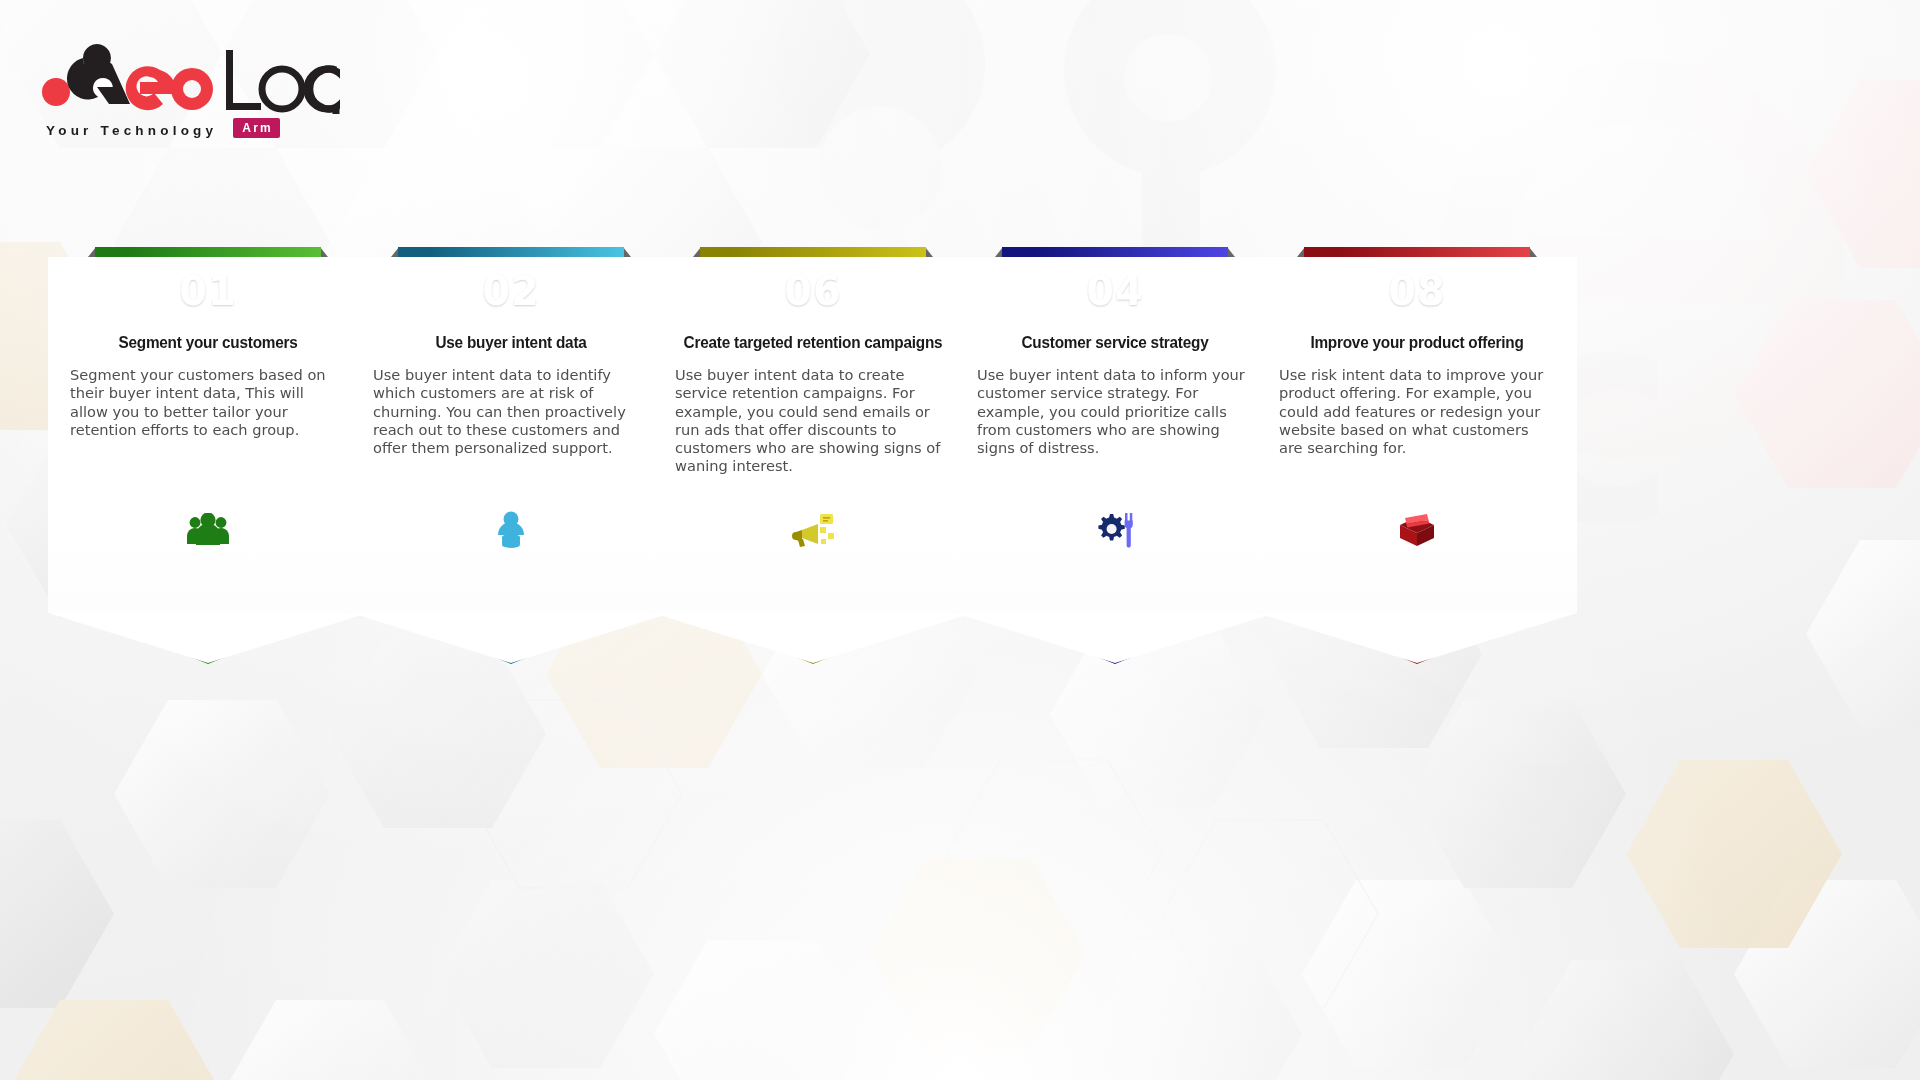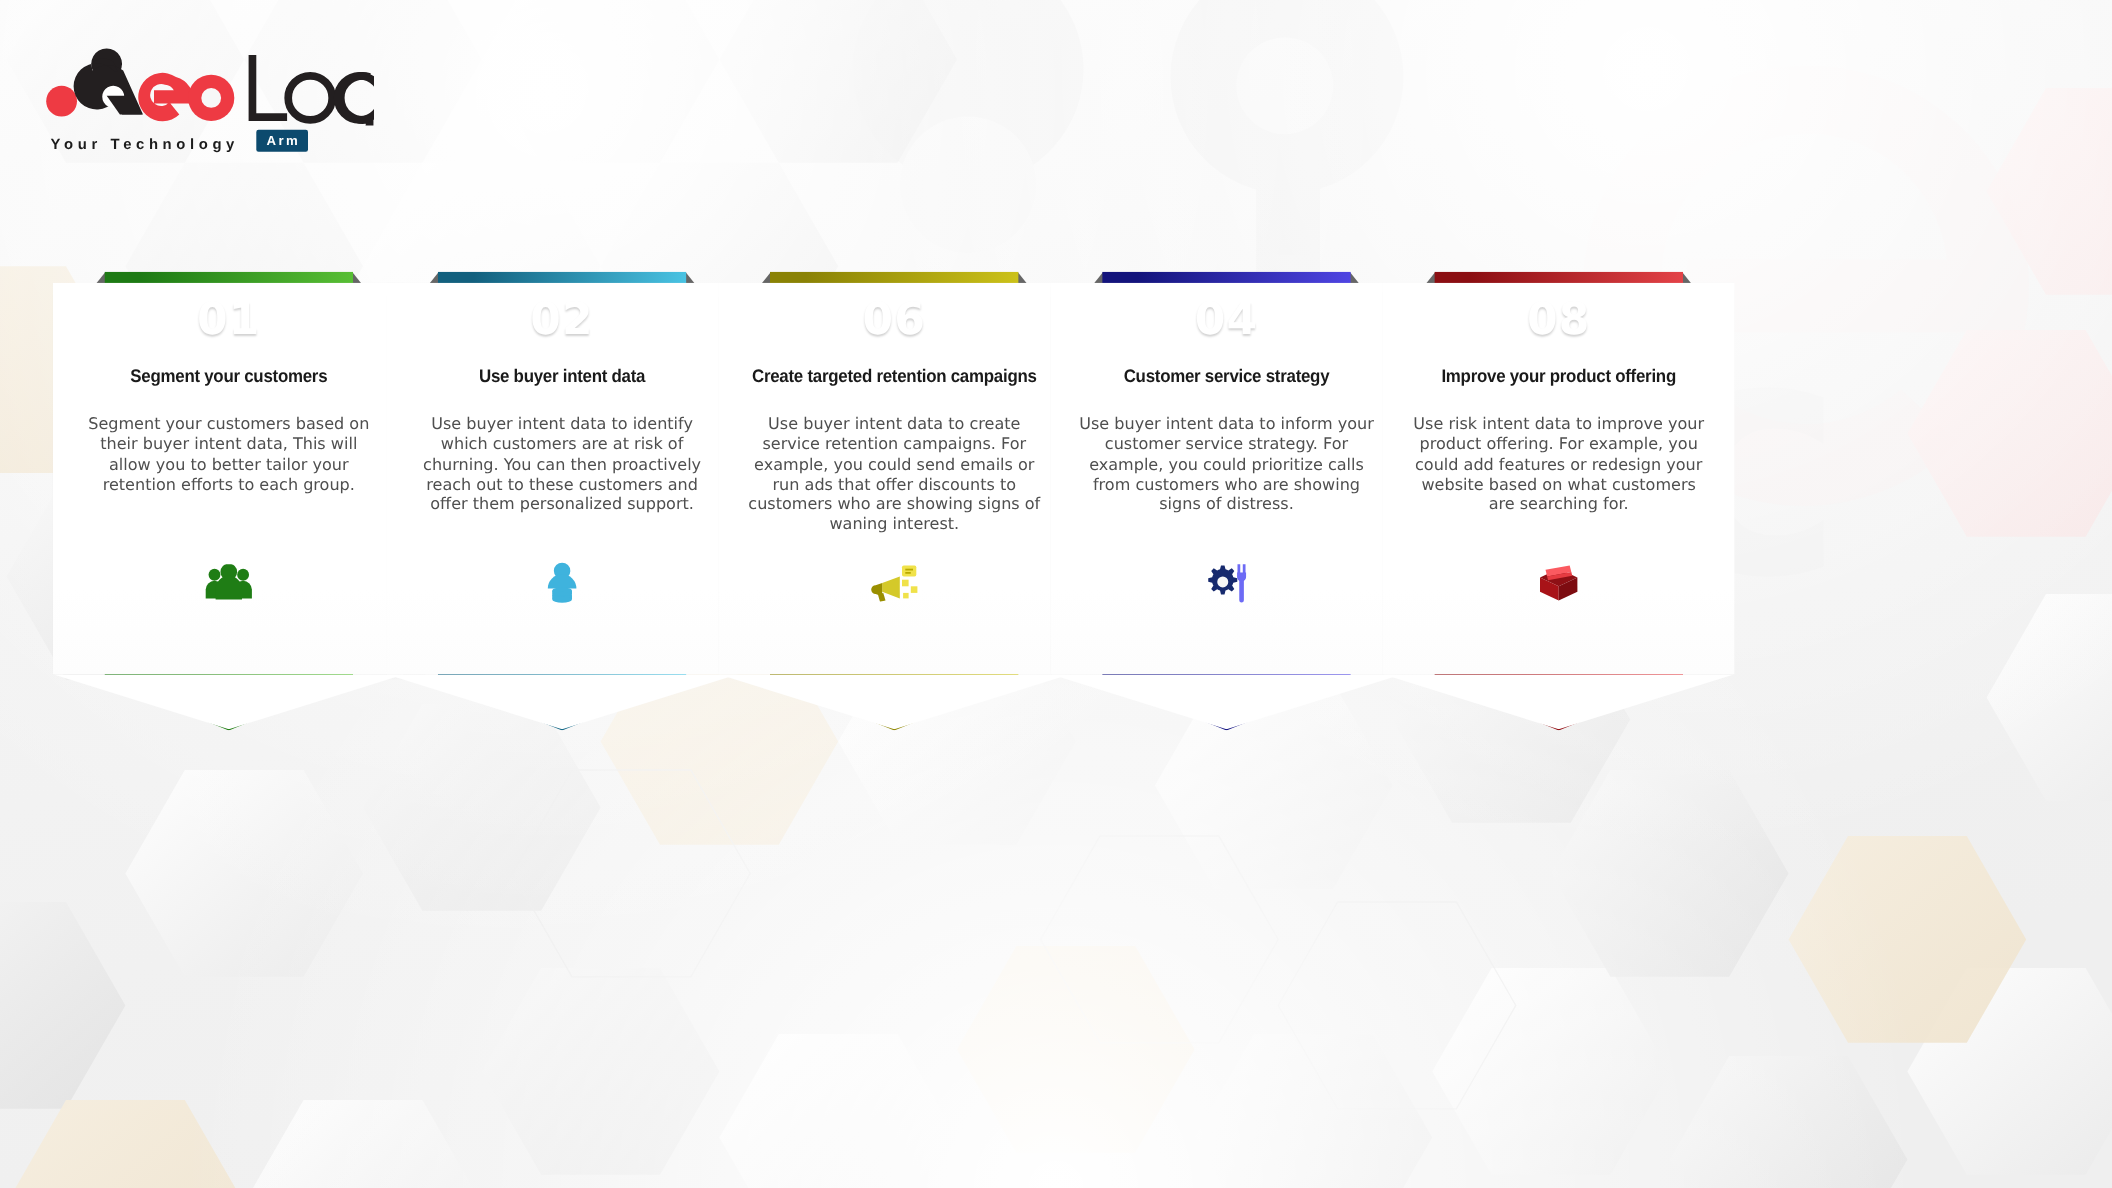--- a/index.html
+++ b/index.html
@@ -37,21 +37,21 @@
     position:absolute; left:6px; top:84px;
     display:flex; align-items:flex-end; gap:16px;
   }
   #logo-tagline .tag-text {
     font-family:"Liberation Sans", sans-serif;
     font-size:13.5px; font-weight:700;
     letter-spacing:4.2px; color:#1c1c1c;
     white-space:nowrap;
   }
   #logo-tagline .tag-badge {
-    background:#0c4a6e; color:#fff;
+    background:#be185d; color:#fff;
     font-family:"Liberation Sans", sans-serif;
     font-size:12px; font-weight:700; letter-spacing:2.2px;
     padding:3px 7px 3px 9px;
     border-radius:2px;
   }
 
   
   #cards {
     position:absolute;
     left:0; top:238px;
@@ -131,23 +131,23 @@
     text-align:center;
     font-family:"Liberation Sans", sans-serif;
     font-size:16.5px; font-weight:700;
     color:#1a1a1a;
     letter-spacing:-0.25px;
     transform:scaleX(0.93);
     z-index:4;
   }
   .card-text {
     position:absolute;
-    left:22px; top:139px;
+    left:22px; top:128px;
     width:276px;
-    text-align:center;
+    text-align:left;
     font-family:"DejaVu Sans", sans-serif;
     font-size:14.6px;
     line-height:18.3px;
     color:#4f4f4f;
     z-index:4;
   }
 
   
   .card-icon {
     position:absolute;

